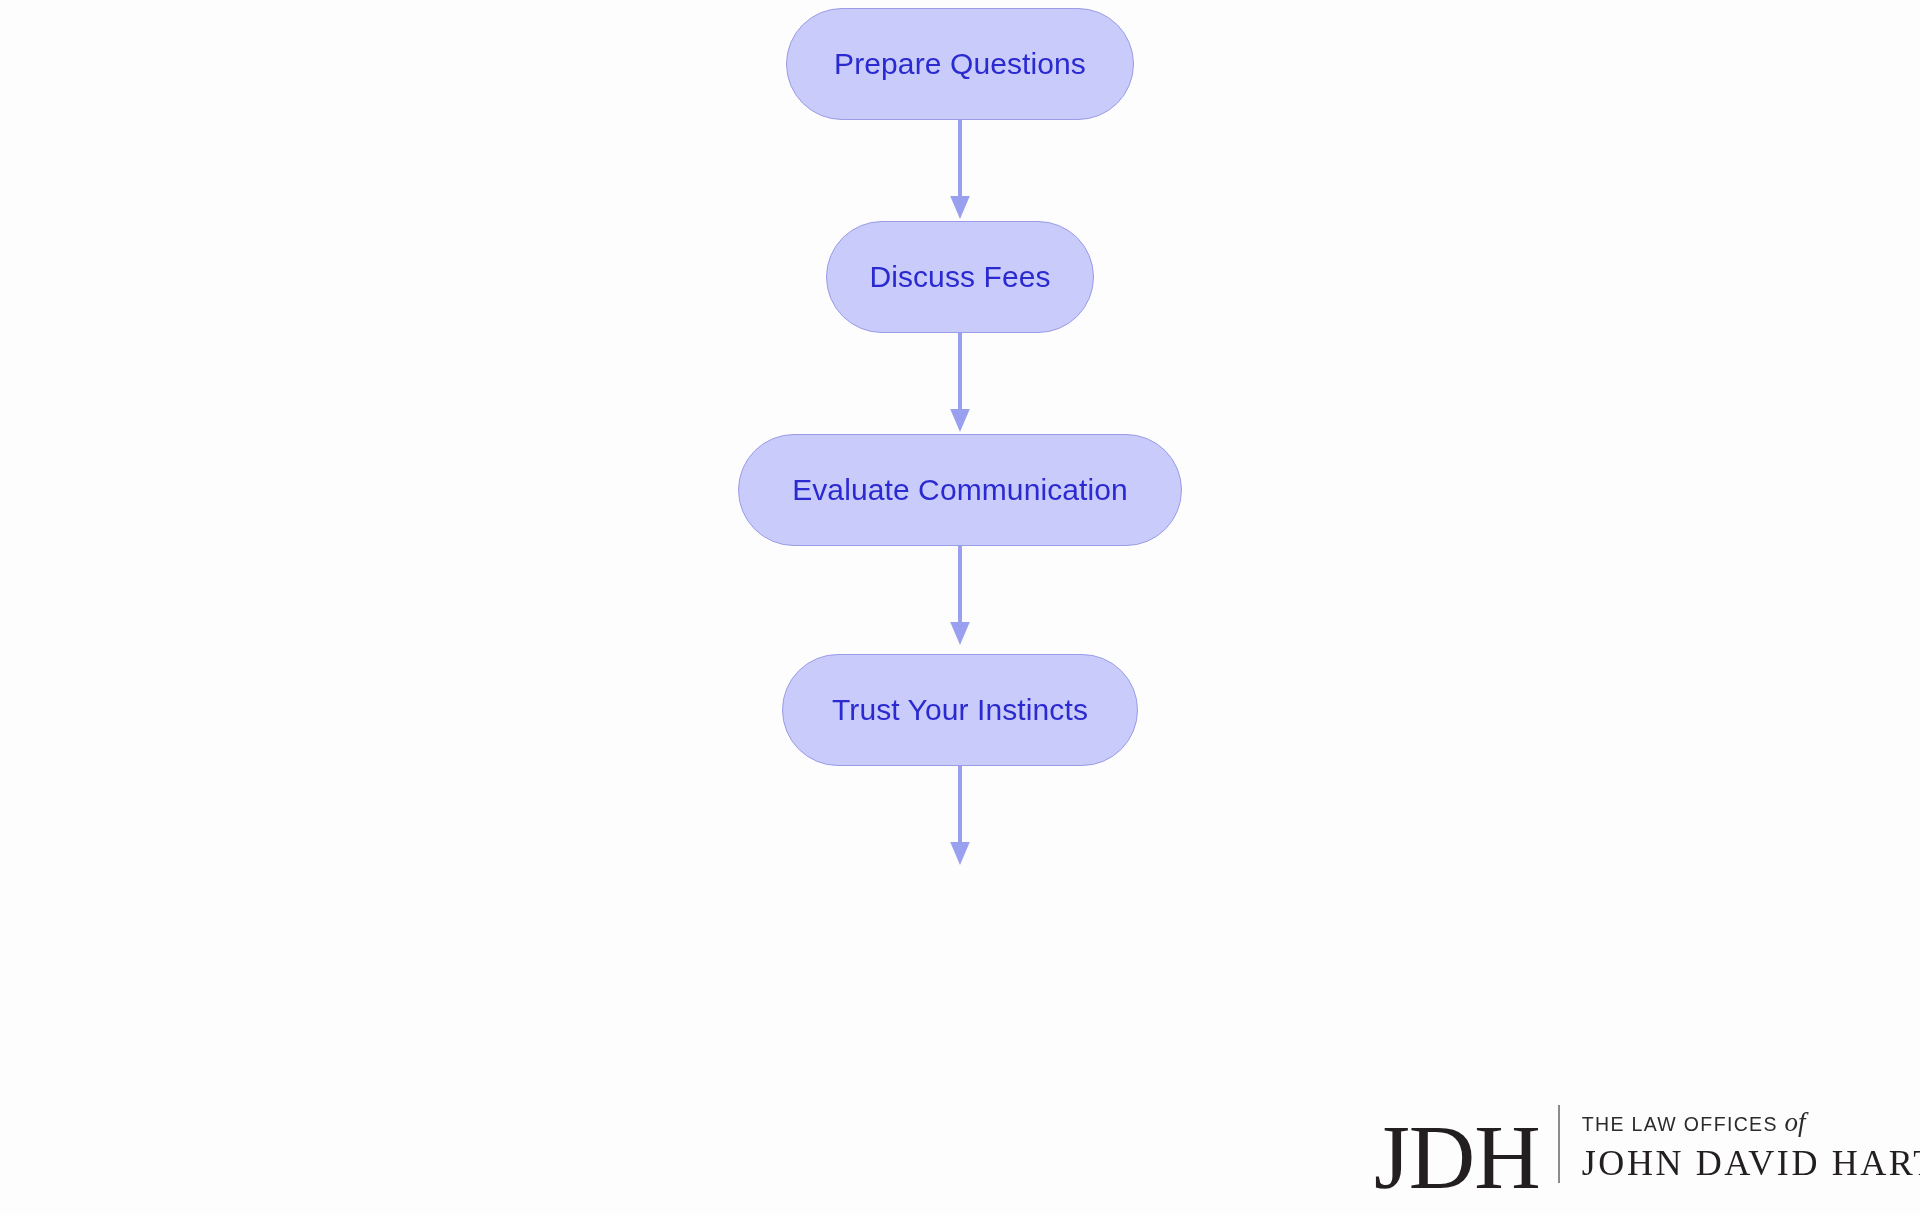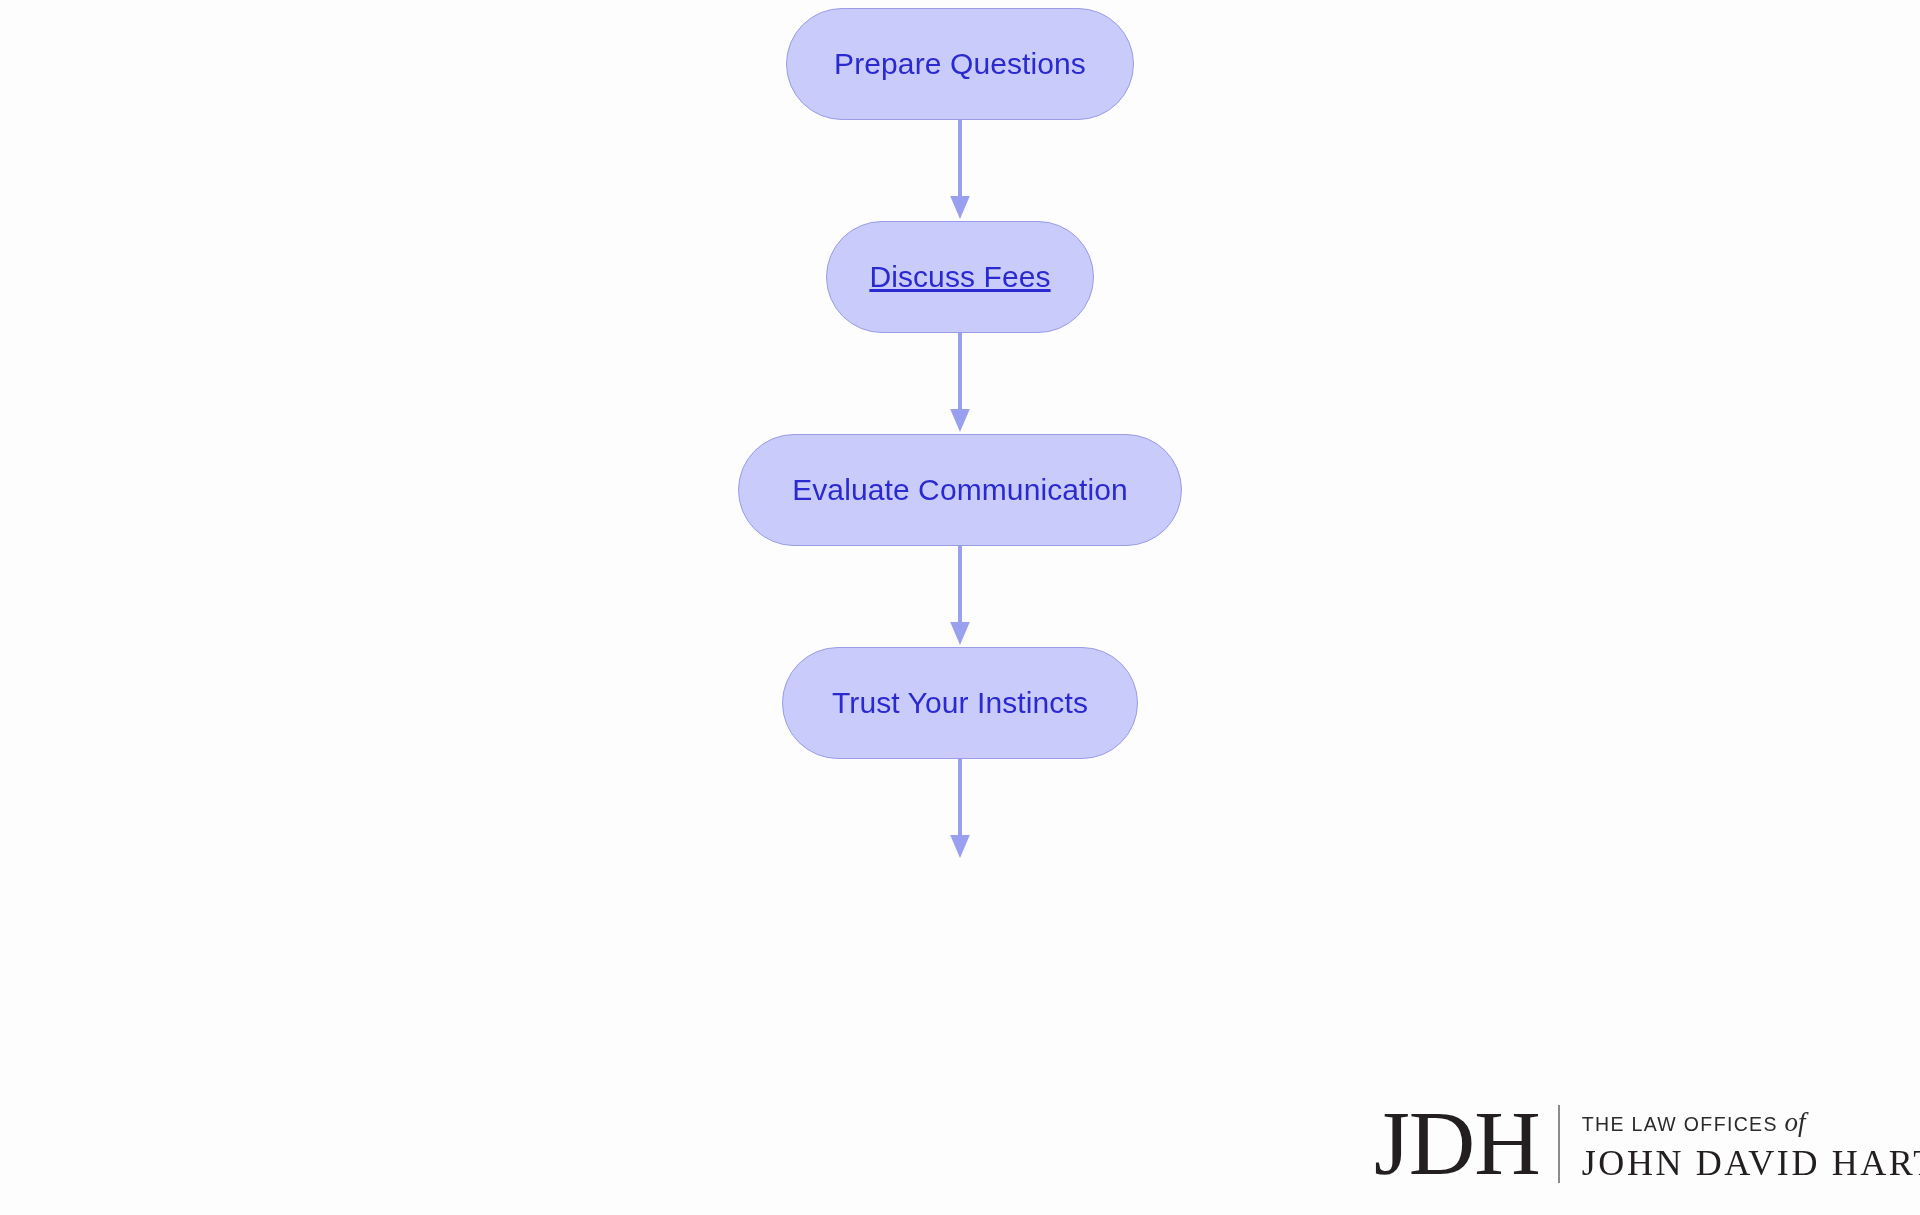--- a/index.html
+++ b/index.html
@@ -51,23 +51,23 @@
     letter-spacing: 0.1px;
     line-height: 1;
     white-space: nowrap;
     padding: 0 34px;
   }
   .node-label {
     display: block;
   }
 
   .node-n0 { width: 348px; height: 112px; }
-  .node-n1 { width: 268px; height: 112px; text-decoration: underline; }
+  .node-n1 { width: 268px; height: 112px; }
   .node-n2 { width: 444px; height: 112px; }
-  .node-n3 { width: 356px; height: 112px; }
+  .node-n3 { width: 356px; height: 112px; margin-top: 7px; }
   .node-n4 { width: 248px; height: 112px; }
 
   
   .connector {
     position: relative;
     width: 26px;
     display: flex;
     justify-content: center;
   }
   .connector svg {
@@ -90,21 +90,21 @@
     color: #231f20;
   }
   .logo-monogram {
     font-family: "Liberation Serif", serif;
     font-size: 92px;
     line-height: 0.78;
     letter-spacing: -1px;
     color: #231f20;
     padding-right: 4px;
     position: relative;
-    top: 0;
+    top: 14px;
   }
   .logo-divider {
     width: 2px;
     height: 78px;
     background: #8b8b8d;
     margin: 0 22px 0 14px;
     flex: none;
   }
   .logo-textblock {
     display: flex;

